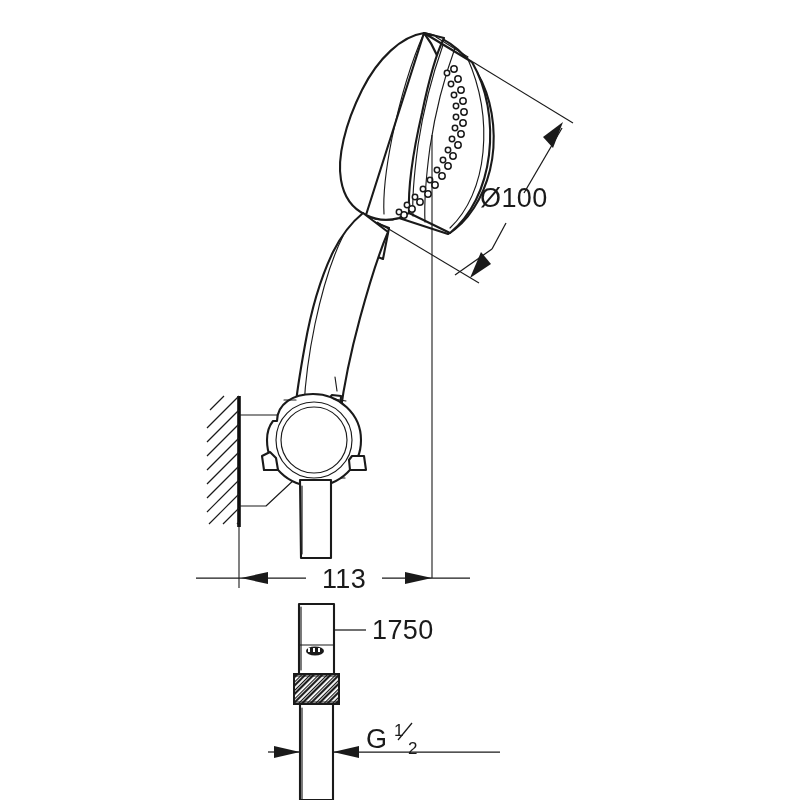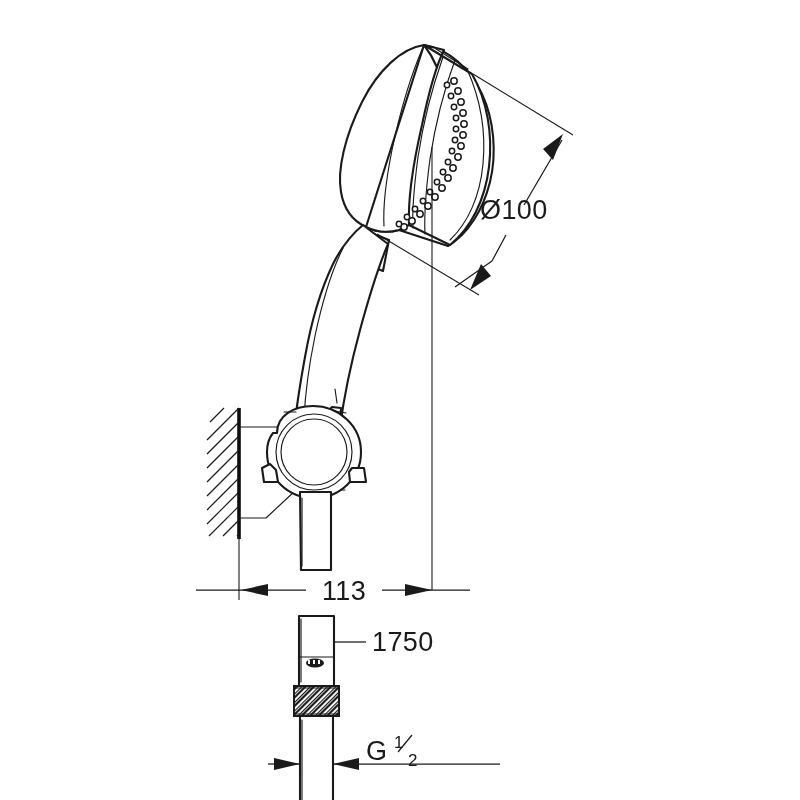--- a/index.html
+++ b/index.html
@@ -11,21 +11,21 @@
   body {
     width: 800px;
     height: 800px;
     font-family: "Liberation Sans", sans-serif;
     overflow: hidden;
     position: relative;
   }
   #drawing-root {
     position: absolute;
     left: 0;
-    top: 12px;
+    top: 0;
     width: 800px;
     height: 728px;
     background: #0f766e;
   }
   svg.drawing {
     display: block;
     width: 800px;
     height: 800px;
     background: #ffffff;
   }

